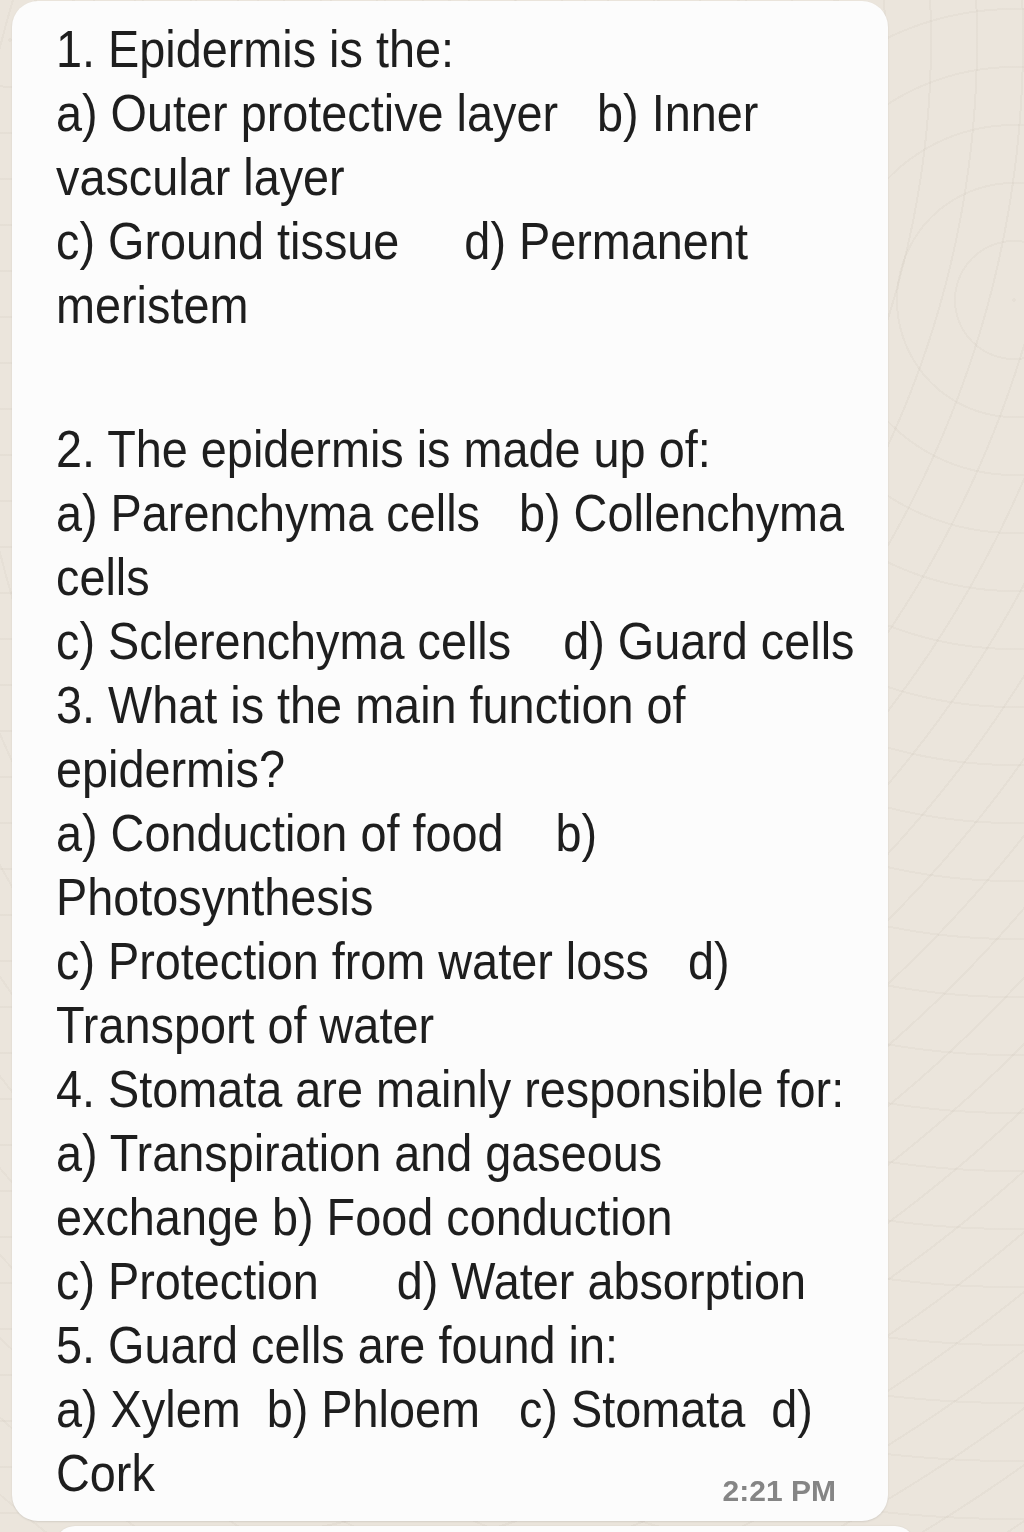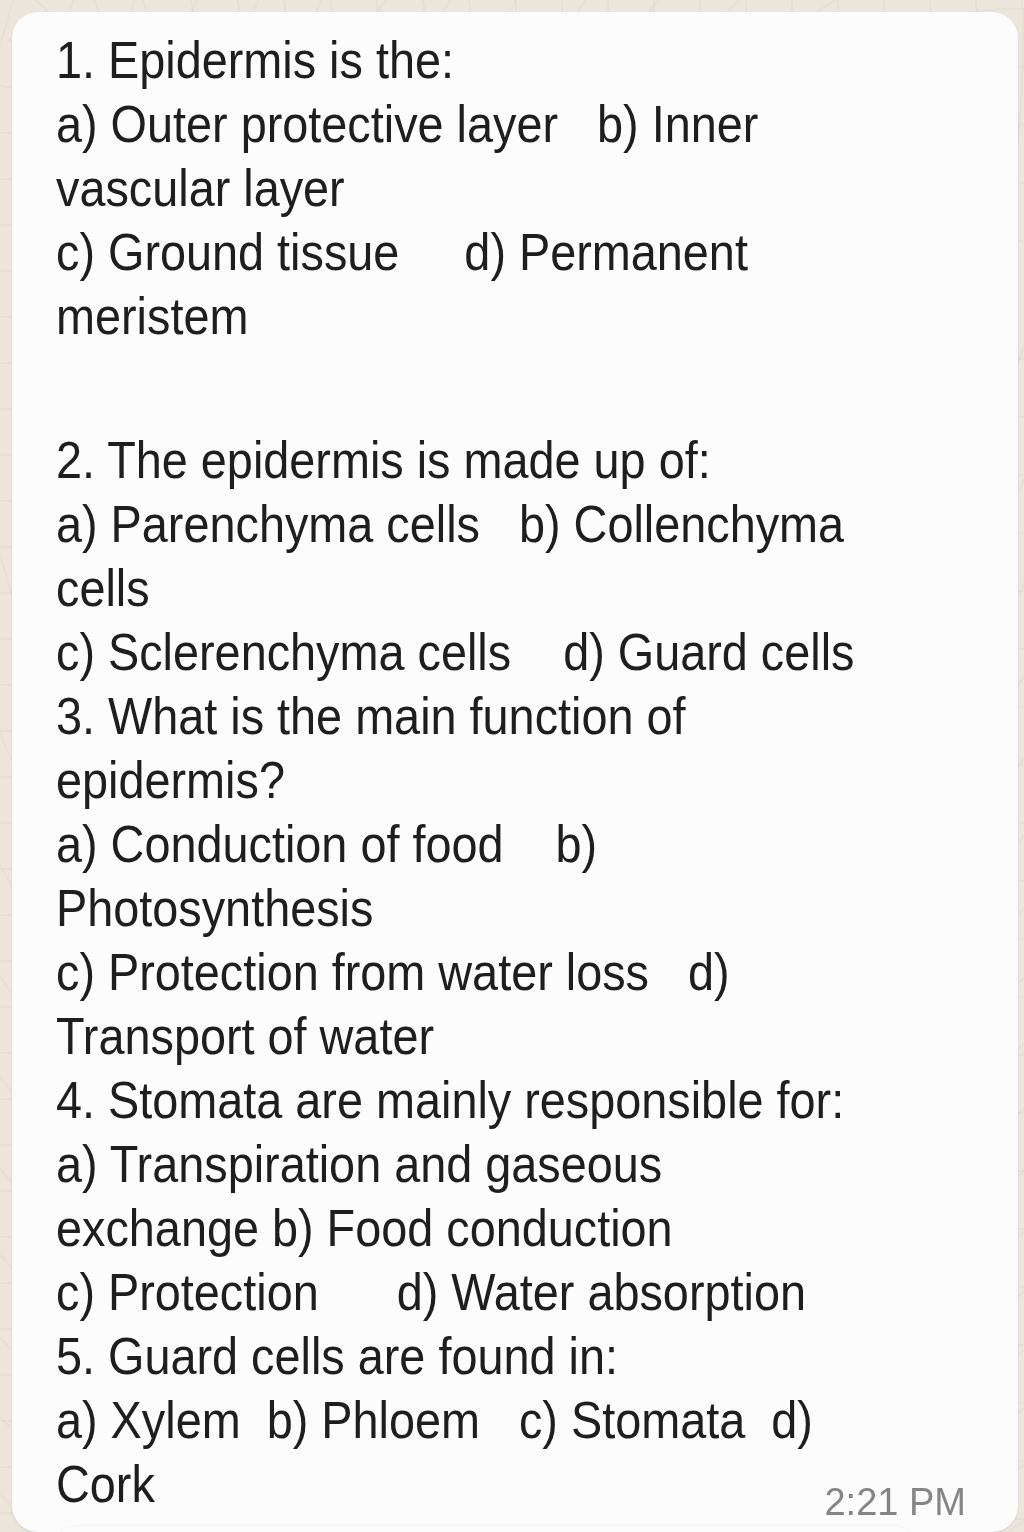--- a/index.html
+++ b/index.html
@@ -15,22 +15,22 @@
     background-color: var(--bg-color, #ebe5dc);
     
     background-image:
       repeating-radial-gradient(circle at 10px 40px, rgba(140,128,110,0.06) 0 2px, transparent 2px 46px),
       repeating-radial-gradient(circle at 1014px 300px, rgba(140,128,110,0.05) 0 2px, transparent 2px 58px);
   }
 
   .bubble {
     position: absolute;
     left: 12px;
-    top: 12px;
-    width: 1006px;
+    top: 1px;
+    width: 876px;
     height: 1520px;
     background: var(--bubble-color, #fcfcfc);
     border-radius: 26px;
     box-shadow: 0 1px 2px rgba(0,0,0,0.10);
   }
 
   .msg-text {
     position: absolute;
     left: 44px;
     top: 16px;
@@ -49,24 +49,25 @@
   }
 
   .para-gap {
     height: 80px;
   }
 
   .timestamp {
     position: absolute;
     right: 52px;
     bottom: 8px;
-    font-size: 38px;
+    font-size: 30px;
     line-height: 44px;
     color: var(--timestamp-color, #858585);
     white-space: pre;
+    font-weight: bold;
   }
 
   .next-bubble-peek {
     position: absolute;
     left: 55px;
     top: 1526px;
     width: 860px;
     height: 24px;
     background: var(--bubble-color, #fcfcfc);
     border-radius: 20px 20px 0 0;

